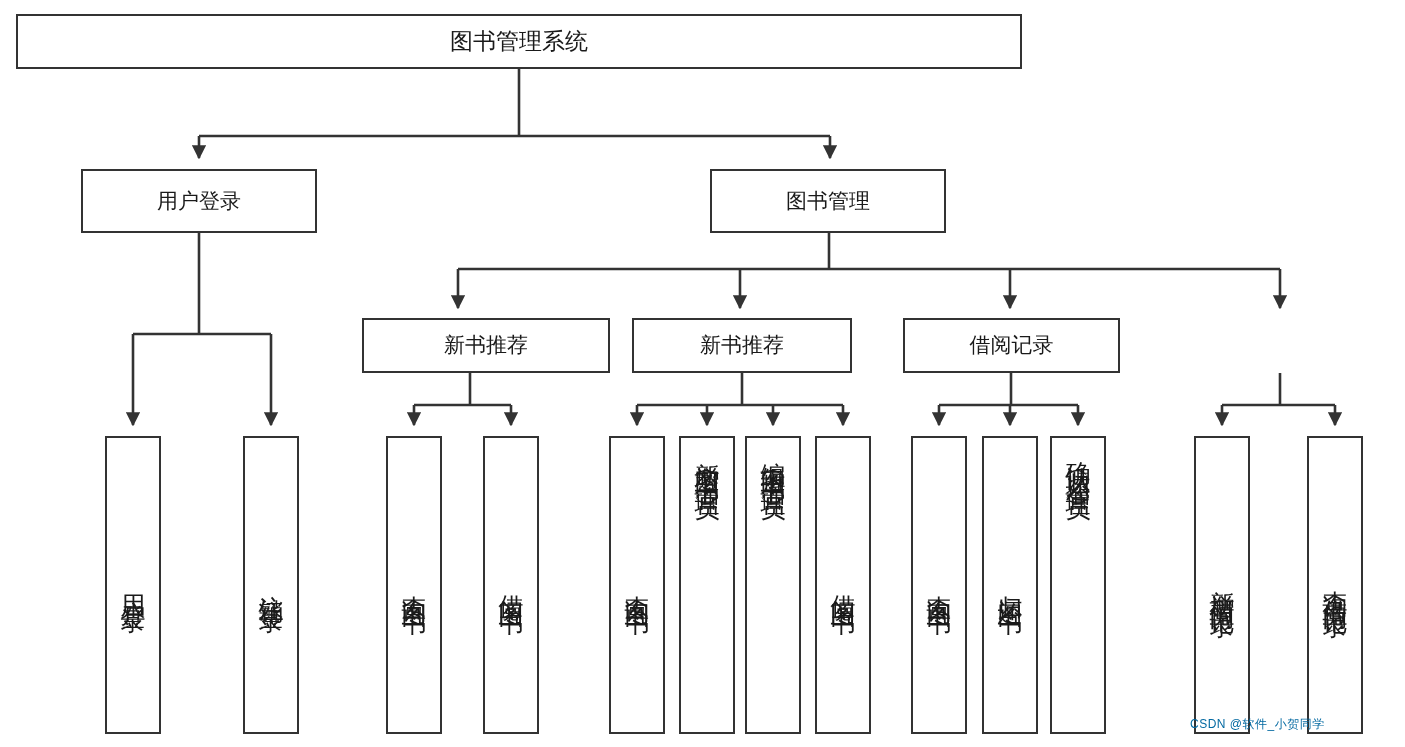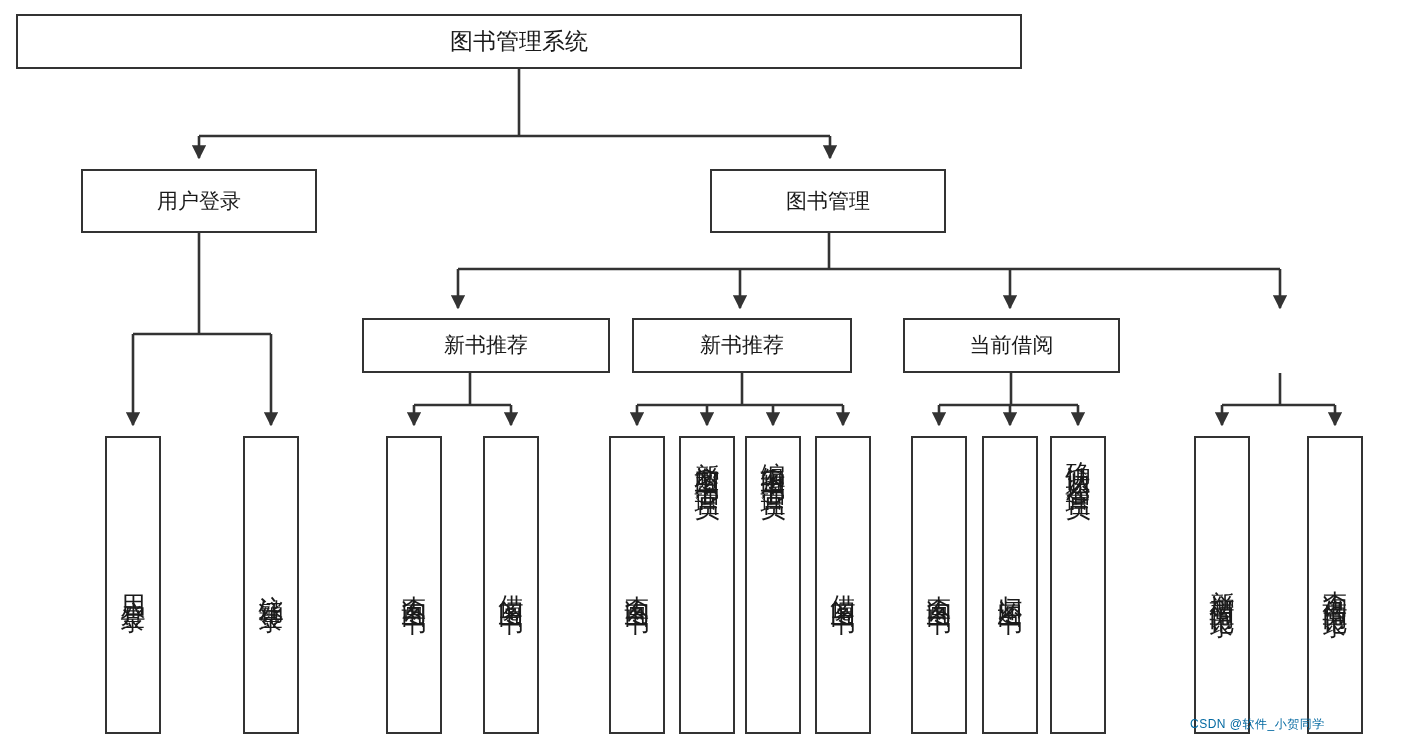--- a/index.html
+++ b/index.html
@@ -168,21 +168,21 @@
     <span class="label">图书管理</span>
   </div>
 
   <div class="node lvl3 n-new-rec">
     <span class="label">新书推荐</span>
   </div>
   <div class="node lvl3 n-borrow">
     <span class="label">新书推荐</span>
   </div>
   <div class="node lvl3 n-current">
-    <span class="label">当前借阅</span>
+    <span class="label">借阅记录</span>
   </div>
 
   <div class="node leaf pad-mid leaf-l1">
     <span class="label">用户登录</span>
   </div>
   <div class="node leaf pad-mid leaf-l2">
     <span class="label">注销登录</span>
   </div>
   <div class="node leaf pad-mid leaf-l3">
     <span class="label">查询图书</span>

